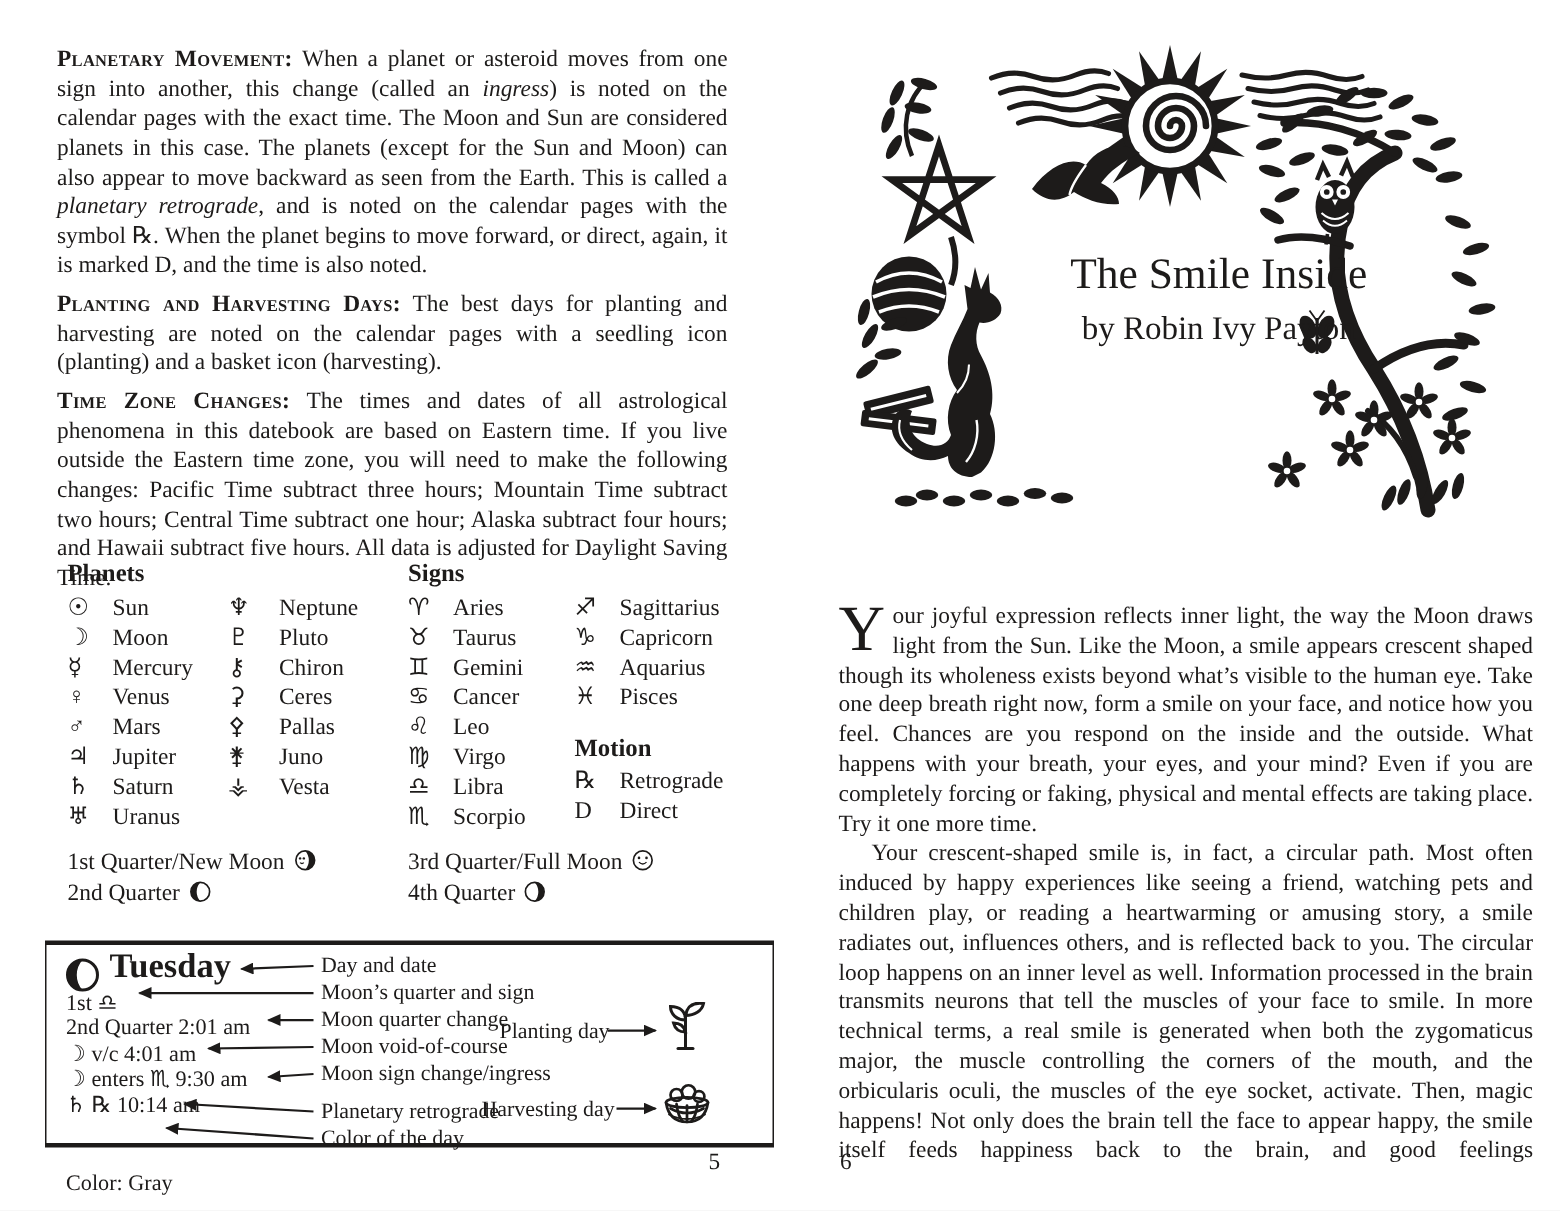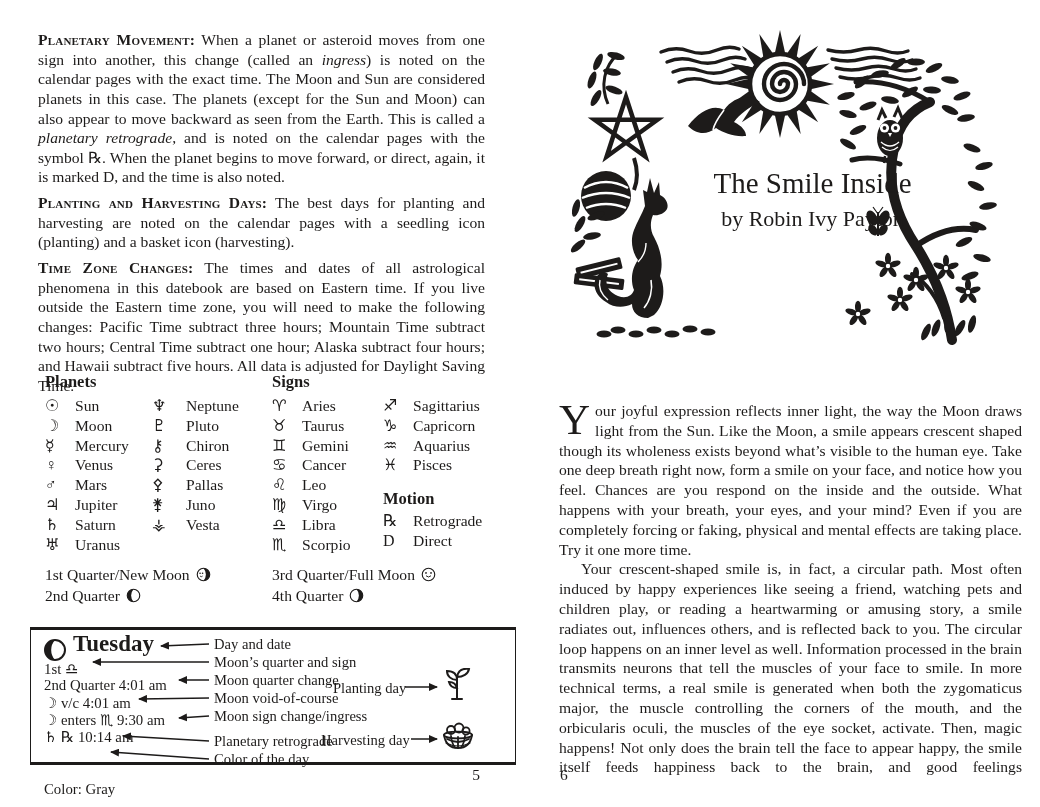--- a/index.html
+++ b/index.html
@@ -128,21 +128,21 @@
         <path d="M12,2 A10,10 0 0 1 12,22 A15,15 0 0 0 12,2 Z" fill="#1d1b1a"></path>
       </svg></div>
 
   <div class="samplebox">
     <svg class="dayicon" viewBox="0 0 24 24">
         <circle cx="12" cy="12" r="10" fill="#fff" stroke="#1d1b1a" stroke-width="2"></circle>
         <path d="M12,2 A10,10 0 0 0 12,22 A15,15 0 0 1 12,2 Z" fill="#1d1b1a"></path>
       </svg>
     <div class="dayname">Tuesday</div>
     <div class="srow" style="top:30px;">1st ♎</div>
-    <div class="srow" style="top:47px;">2nd Quarter 4:01 am</div>
+    <div class="srow" style="top:47px;">2nd Quarter 2:01 am</div>
     <div class="srow" style="top:64px;">☽ v/c 4:01 am</div>
     <div class="srow" style="top:81px;">☽ enters ♏ 9:30 am</div>
     <div class="srow" style="top:98px;">♄ ℞ 10:14 am</div>
     <div class="srow" style="top:115px;margin-top:36px;">Color: Gray</div>
 
     <div class="slabel" style="top:6px;">Day and date</div>
     <div class="slabel" style="top:24px;">Moon’s quarter and sign</div>
     <div class="slabel" style="top:42px;">Moon quarter change</div>
     <div class="slabel" style="top:60px;">Moon void-of-course</div>
     <div class="slabel" style="top:78px;">Moon sign change/ingress</div>

